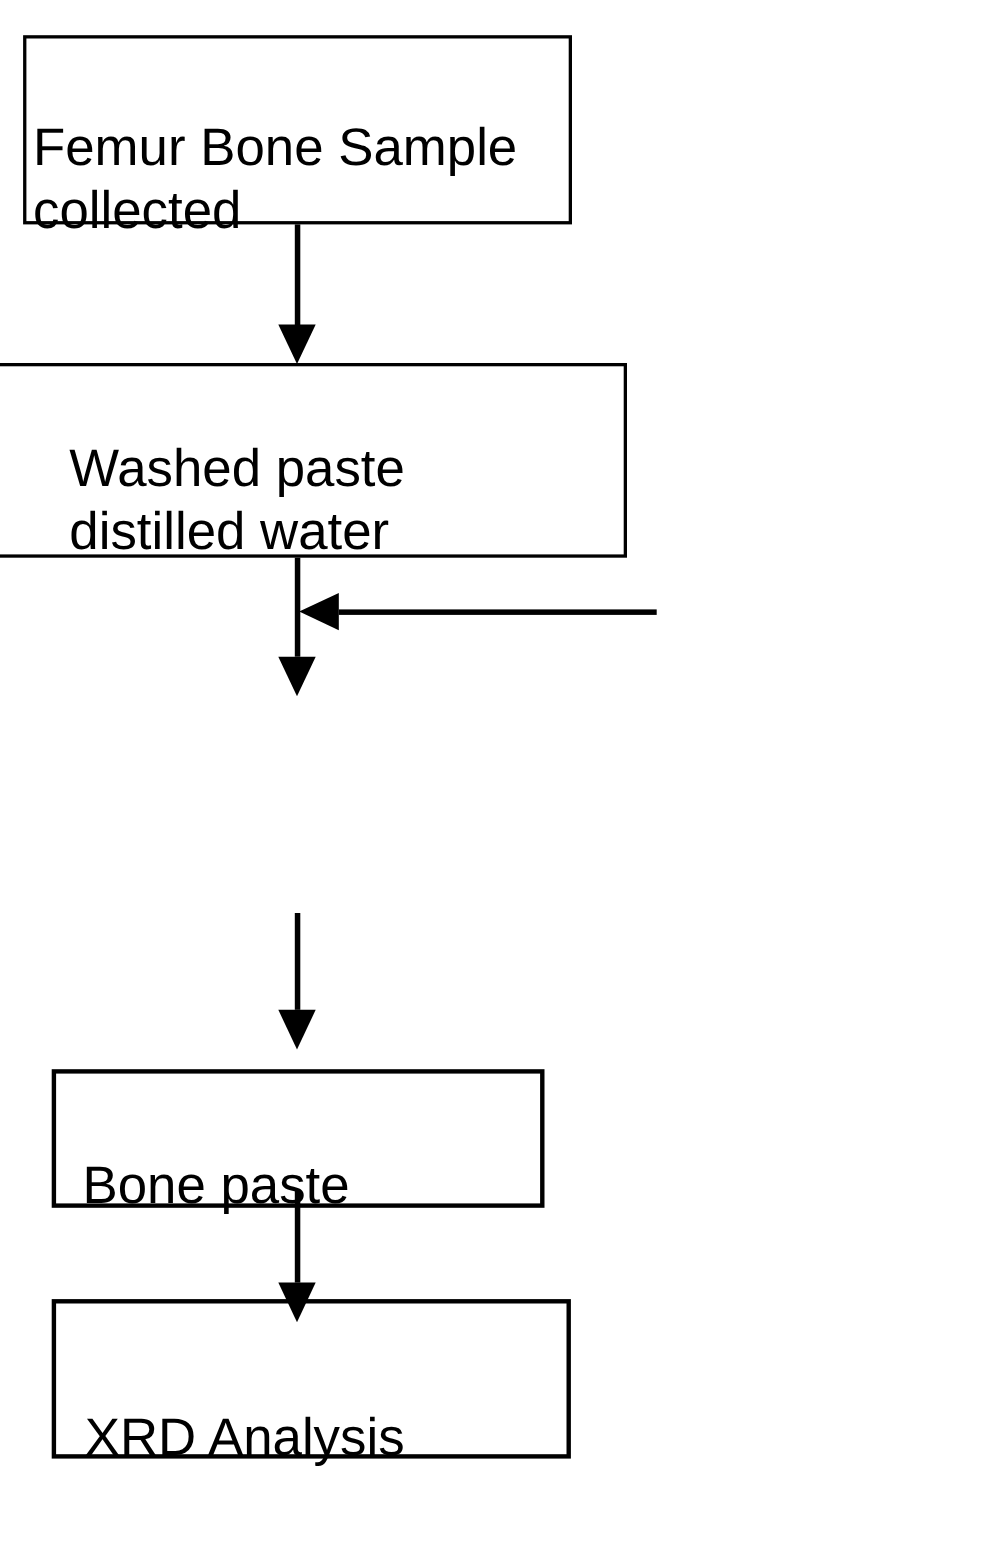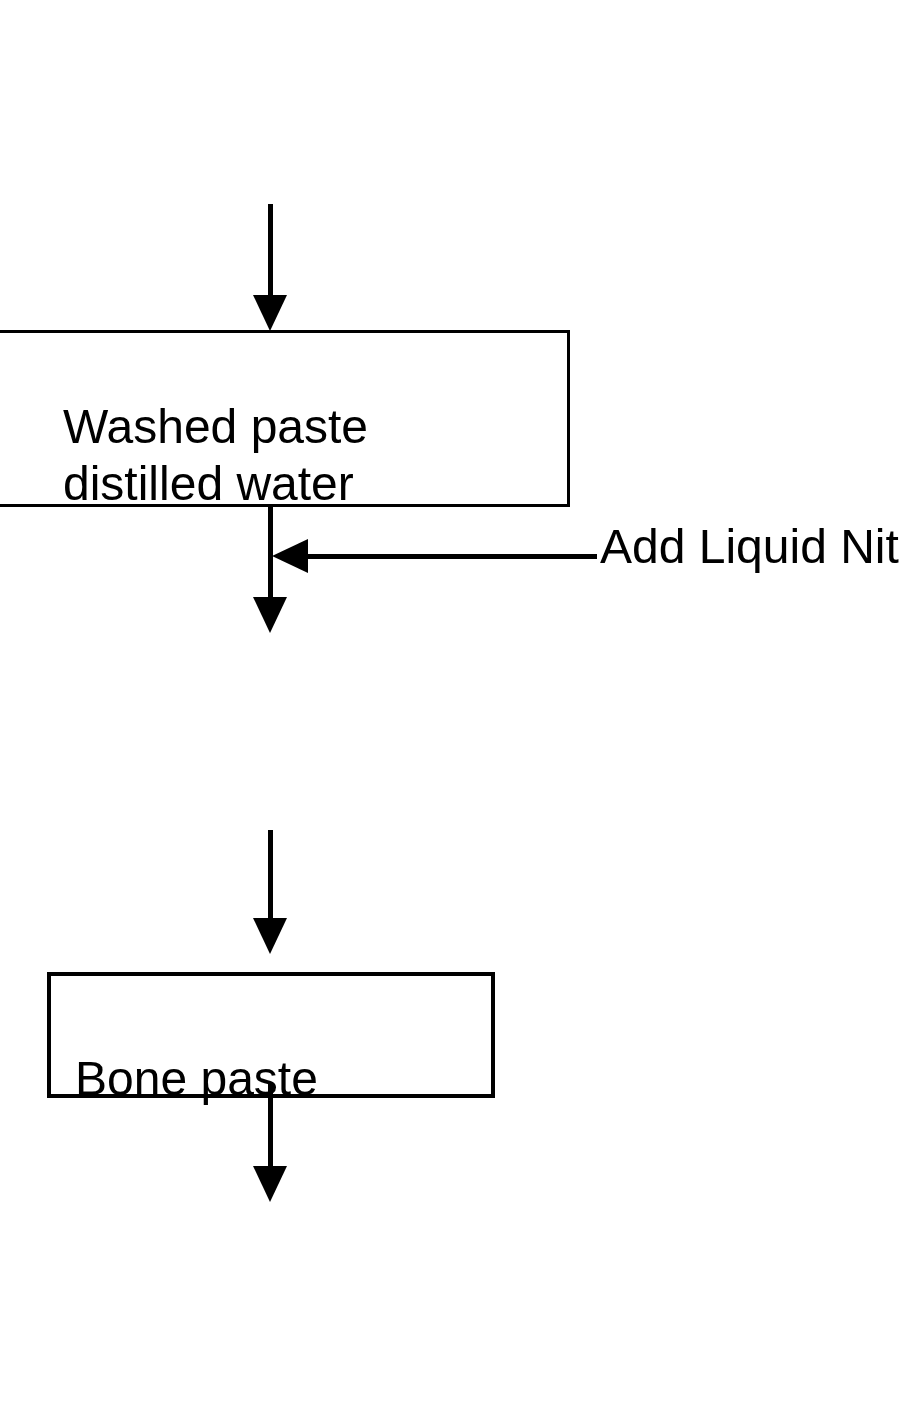--- a/index.html
+++ b/index.html
@@ -89,41 +89,47 @@
   .headC { left: 253px; top: 918px; }
   
   .lineD { left: 268px; top: 1082px; height: 84px; }
   .headD { left: 253px; top: 1166px; }
 </style>
 </head>
 <body>
 
 <div class="canvas">
 
+  <div class="node node1">
+    <span>Femur Bone Sample
+collected</span>
+  </div>
 
   <div class="vline lineA"></div>
   <div class="arrowhead-down headA"></div>
 
   <div class="node node2">
     <span>Washed paste
 distilled water</span>
   </div>
 
   <div class="vline lineB"></div>
   <div class="arrowhead-down headB"></div>
 
   <div class="hline annotLine"></div>
   <div class="arrowhead-left annotHead"></div>
-  <div class="annotText">Add Liquid Nit</div>
 
 
   <div class="vline lineC"></div>
   <div class="arrowhead-down headC"></div>
 
   <div class="node node4">
     <span>Bone paste</span>
   </div>
 
   <div class="vline lineD"></div>
   <div class="arrowhead-down headD"></div>
 
+  <div class="node node5">
+    <span>XRD Analysis</span>
+  </div>
 
 </div>
 
 </body></html>

